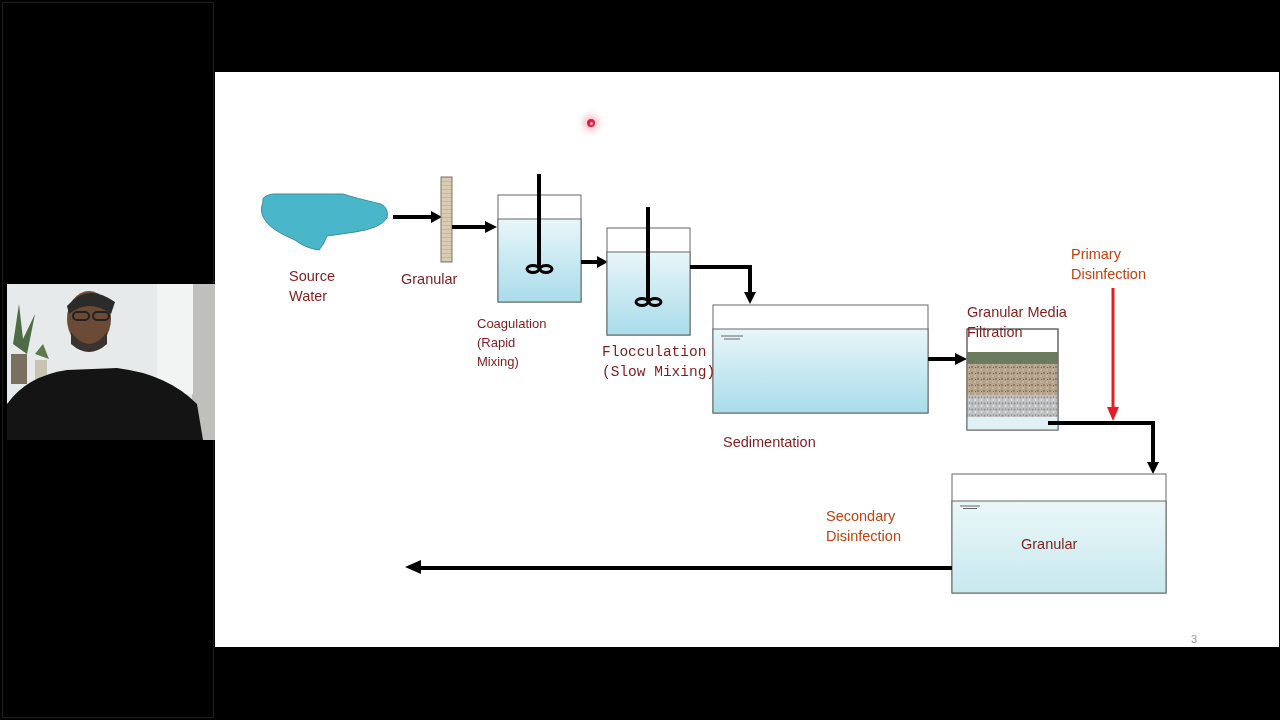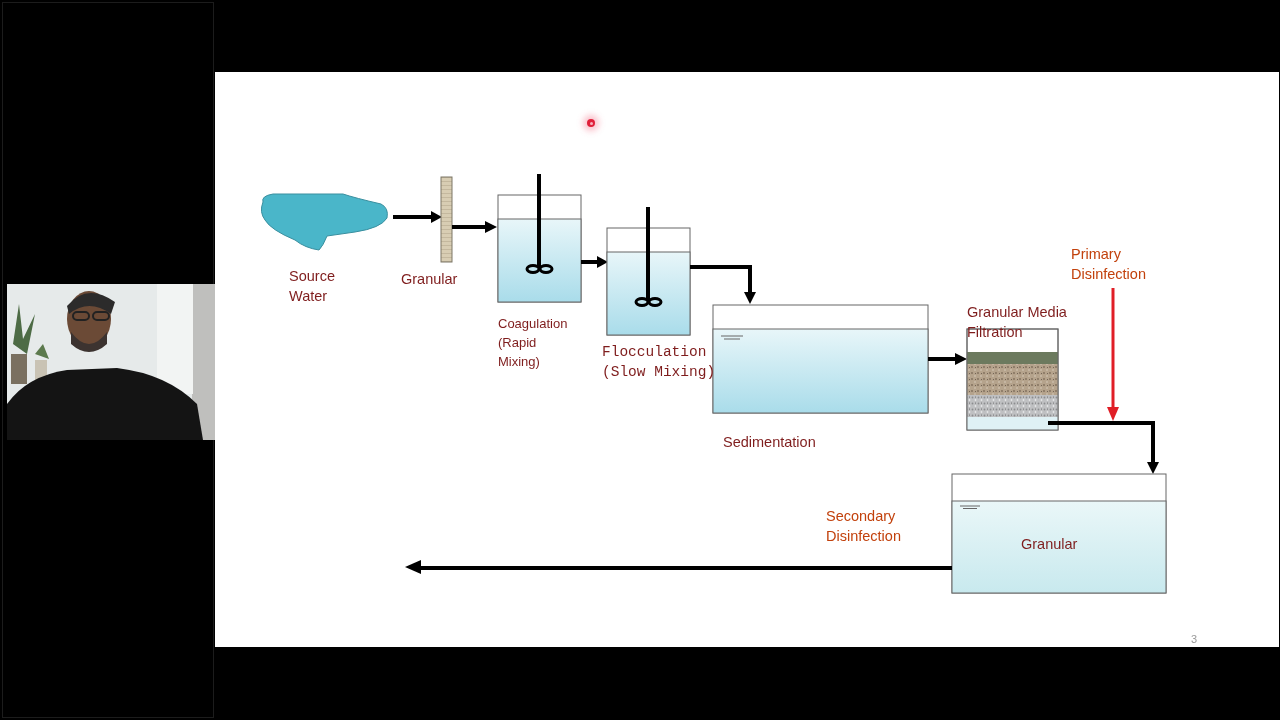--- a/index.html
+++ b/index.html
@@ -146,21 +146,21 @@
 
     <g>
       <line x1="737" y1="496" x2="204" y2="496" stroke="#000" stroke-width="4"></line>
       <polygon points="206,488 190,495 206,502" fill="#000"></polygon>
     </g>
   </svg>
 
   <div class="lbl" style="left:74px;top:194px;">Source
 Water</div>
   <div class="lbl" style="left:186px;top:197px;">Granular</div>
-  <div class="lbl" style="left:283px;top:242px;font-size:13px;line-height:19px;">Coagulation
+  <div class="lbl" style="left:262px;top:242px;font-size:13px;line-height:19px;">Coagulation
 (Rapid
 Mixing)</div>
   <div class="lbl" style="left:387px;top:270px;font-family:Liberation Mono, monospace;">Flocculation
 (Slow Mixing)</div>
   <div class="lbl" style="left:508px;top:352px;margin-top:8px;">Sedimentation</div>
   <div class="lbl" style="left:752px;top:230px;">Granular Media
 Filtration</div>
   <div class="lbl" style="left:806px;top:462px;">Granular</div>
   <div class="lbl red" style="left:856px;top:172px;">Primary
 Disinfection</div>

